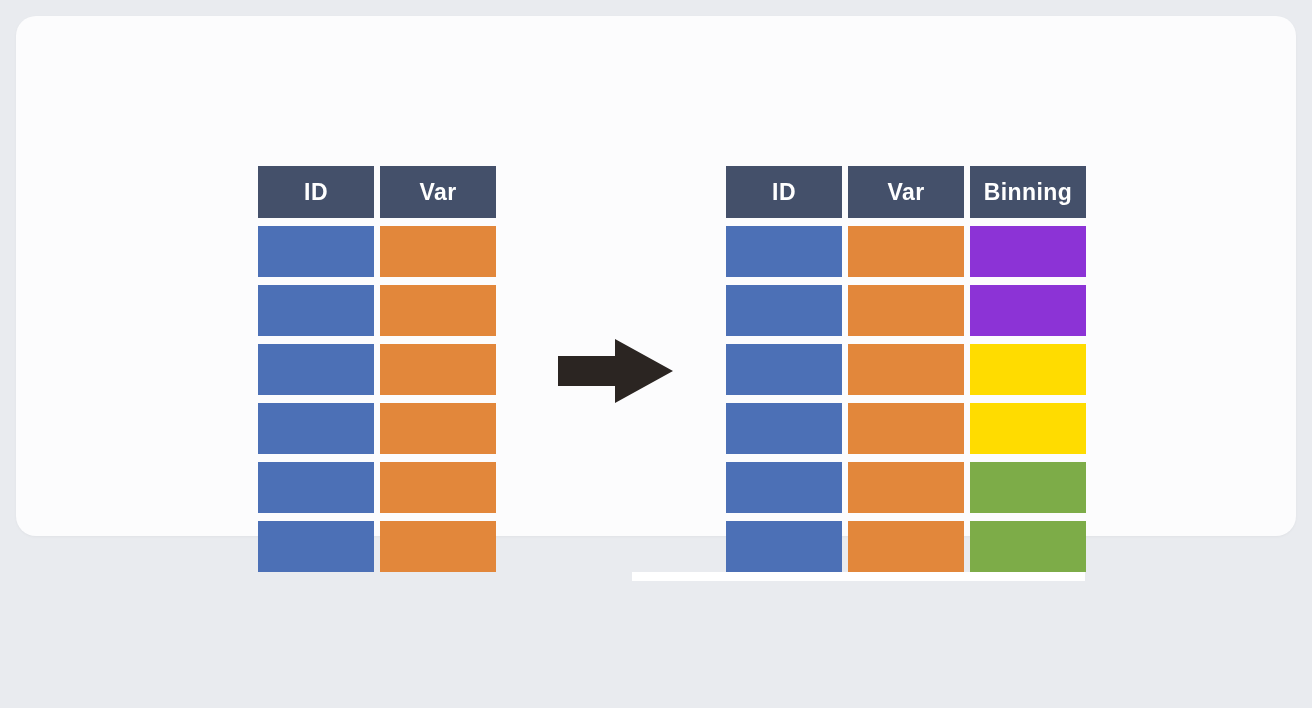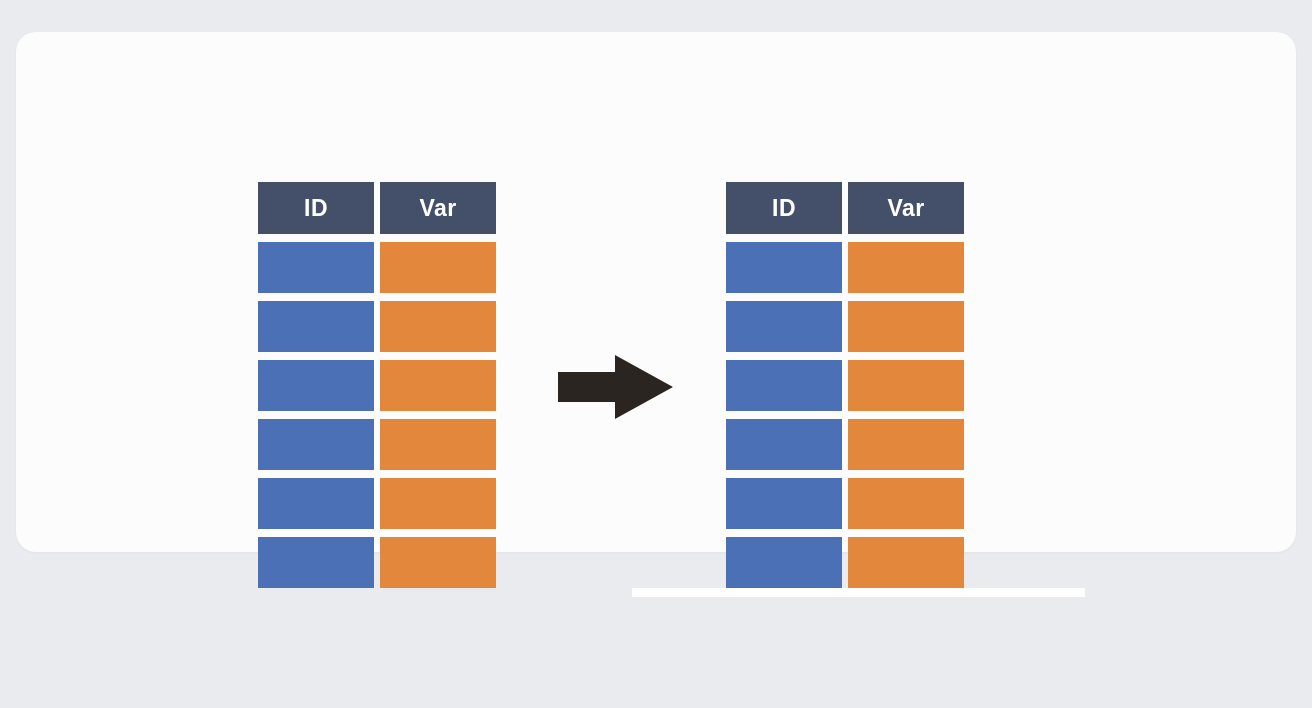--- a/index.html
+++ b/index.html
@@ -7,21 +7,21 @@
     padding: 0;
     width: 1312px;
     height: 708px;
     font-family: "Liberation Sans", sans-serif;
     overflow: hidden;
   }
   body { background: var(--page-bg, #E9EBEF); position: relative; }
 
   .card {
     position: absolute;
-    left: 16px; top: 32px;
+    left: 16px; top: 16px;
     width: 1280px; height: 520px;
     background: var(--card-bg, #FCFCFD);
     border-radius: 20px;
     box-shadow: 0 1px 3px rgba(0,0,0,0.04);
   }
 
   .table {
     position: absolute;
     top: 150px;
     display: flex;
@@ -108,20 +108,29 @@
       </div>
       <div class="column">
         <div class="header-cell" style="background: rgb(68, 80, 106); color: rgb(255, 255, 255);">Var</div>
         <div class="cell" style="background: rgb(226, 135, 59);"></div>
         <div class="cell" style="background: rgb(226, 135, 59);"></div>
         <div class="cell" style="background: rgb(226, 135, 59);"></div>
         <div class="cell" style="background: rgb(226, 135, 59);"></div>
         <div class="cell" style="background: rgb(226, 135, 59);"></div>
         <div class="cell" style="background: rgb(226, 135, 59);"></div>
       </div>
+      <div class="column">
+        <div class="header-cell" style="background: rgb(68, 80, 106); color: rgb(255, 255, 255);">Binning</div>
+        <div class="cell" style="background: rgb(140, 51, 214);"></div>
+        <div class="cell" style="background: rgb(140, 51, 214);"></div>
+        <div class="cell" style="background: rgb(255, 220, 0);"></div>
+        <div class="cell" style="background: rgb(255, 220, 0);"></div>
+        <div class="cell" style="background: rgb(125, 172, 72);"></div>
+        <div class="cell" style="background: rgb(125, 172, 72);"></div>
+      </div>
     </div>
 
   <div class="arrow">
     <div class="arrow-shaft" style="background: rgb(43, 37, 34);"></div>
     <div class="arrow-head" style="border-left-color: rgb(43, 37, 34);"></div>
   </div>
 
 </div>
 
 </body></html>

